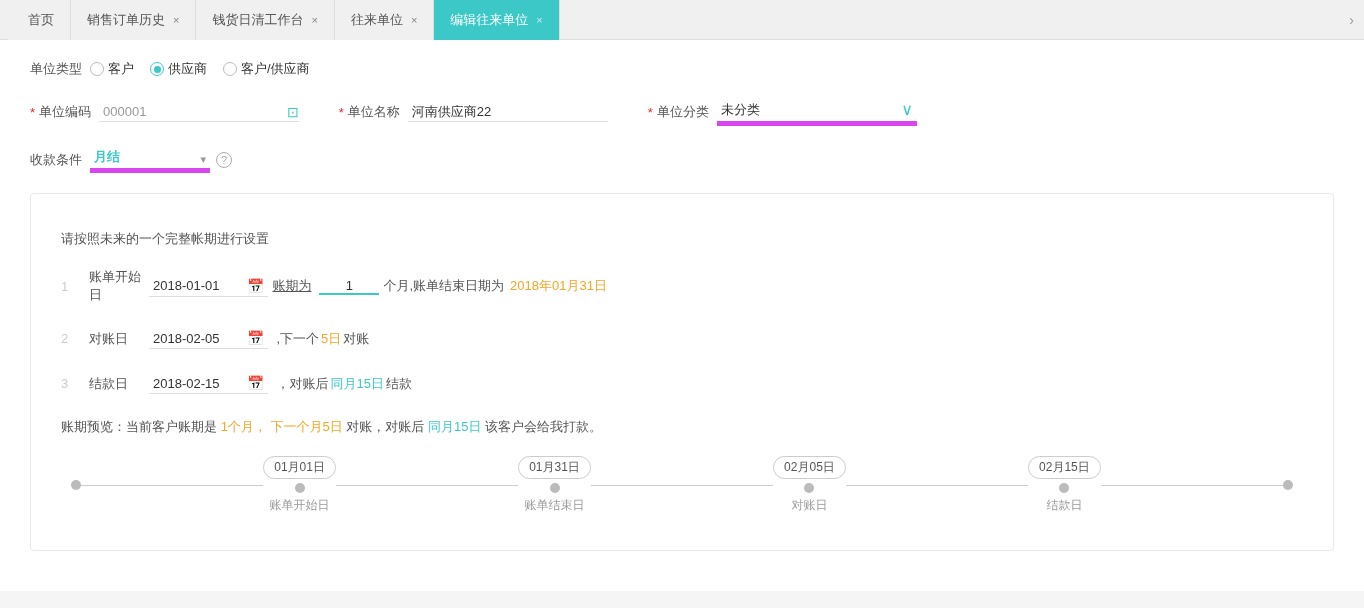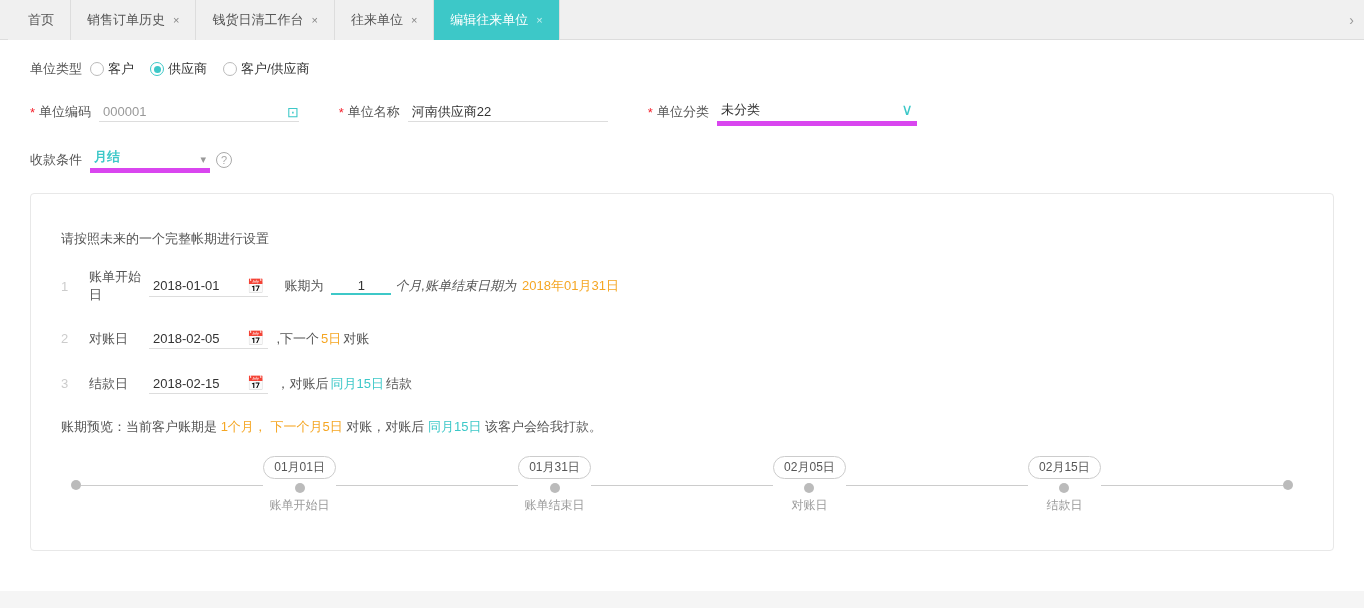--- a/index.html
+++ b/index.html
@@ -311,23 +311,23 @@
   <div class="card-panel">
     <div class="card-title">请按照未来的一个完整帐期进行设置</div>
 
     <div class="period-row">
       <span class="period-num">1</span>
       <span class="period-label">账单开始日</span>
       <div class="date-input-group">
         <input type="text" value="2018-01-01" style="">
         <span class="cal-icon">📅</span>
       </div>
-      <span class="period-suffix" style="margin-left:16px;">账期为</span>
+      <span class="period-suffix" style="margin-left:4px;text-decoration:underline;">账期为</span>
       <input type="text" class="period-num-input" value="1" style="margin-left: 8px;">
-      <span class="period-suffix" style="margin-left:4px;font-style:italic;">个月,账单结束日期为</span>
+      <span class="period-suffix" style="margin-left:4px;">个月,账单结束日期为</span>
       <span class="text-orange" style="margin-left:6px;">2018年01月31日</span>
     </div>
 
     <div class="period-row">
       <span class="period-num">2</span>
       <span class="period-label">对账日</span>
       <div class="date-input-group">
         <input type="text" value="2018-02-05" style="">
         <span class="cal-icon">📅</span>
       </div>

